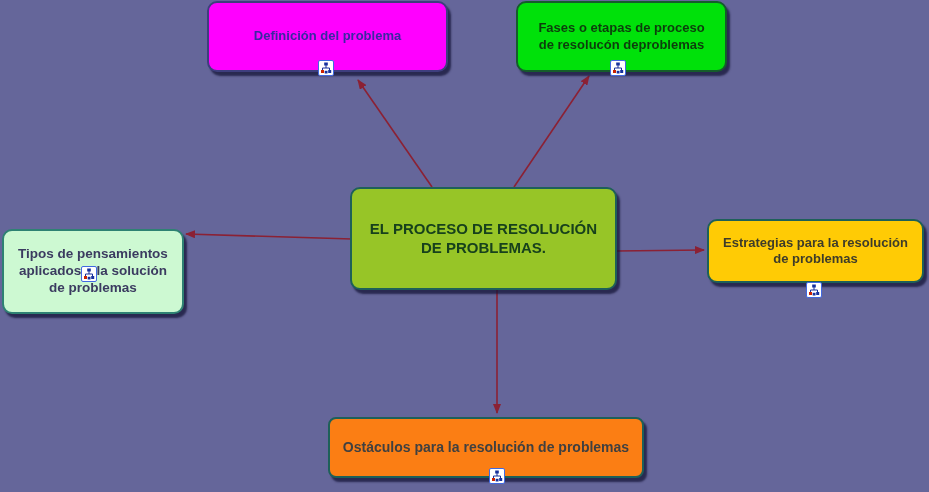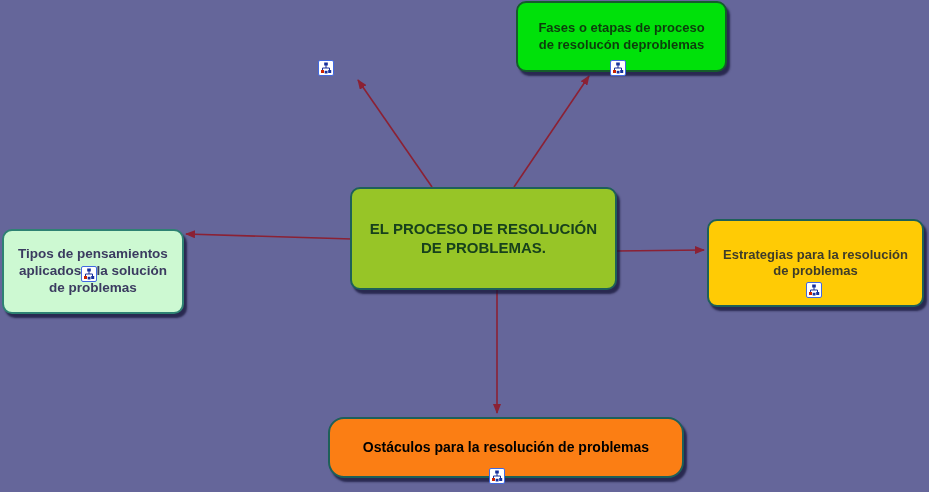--- a/index.html
+++ b/index.html
@@ -60,33 +60,33 @@
   }
   .node-tipos {
     left: 2px; top: 195px; width: 182px; height: 85px;
     background: #CDF9D2;
     border: 2px solid #2E8273;
     color: #3B3B60;
     font-size: 13.5px;
     margin-top: 34px;
   }
   .node-estrategias {
-    left: 707px; top: 219px; width: 217px; height: 88px;
+    left: 707px; top: 219px; width: 217px; height: 64px;
     background: #FFCB05;
     border: 2px solid #1E6059;
     color: #3E3C2A;
     font-size: 13px;
     text-align: center;
   }
   .node-ostaculos {
-    left: 328px; top: 417px; width: 356px; height: 61px;
+    left: 328px; top: 417px; width: 316px; height: 61px;
     background: #FB7E14;
     border: 2px solid #1E6059;
-    border-radius: 16px;
-    color: #000000;
+    border-radius: 8px;
+    color: #404040;
     font-size: 14px;
   }
   .resource-icon {
     position: absolute;
     z-index: 3;
     width: 16px;
     height: 16px;
     cursor: pointer;
   }
   .icon-definicion  { left: 318px; top: 60px; }
@@ -106,20 +106,23 @@
         <path d="M0,0 L10,4 L0,8 Z" fill="#8B2134"></path>
       </marker>
     </defs>
     <line x1="432" y1="187" x2="358" y2="80" stroke="#8B2134" stroke-width="1.6" marker-end="url(#arrowhead)"></line>
     <line x1="514" y1="187" x2="589" y2="76" stroke="#8B2134" stroke-width="1.6" marker-end="url(#arrowhead)"></line>
     <line x1="352" y1="239" x2="186" y2="234" stroke="#8B2134" stroke-width="1.6" marker-end="url(#arrowhead)"></line>
     <line x1="616" y1="251" x2="704" y2="250" stroke="#8B2134" stroke-width="1.6" marker-end="url(#arrowhead)"></line>
     <line x1="497" y1="290" x2="497" y2="413" stroke="#8B2134" stroke-width="1.6" marker-end="url(#arrowhead)"></line>
   </svg>
 
+  <div class="node node-definicion">
+    <span>Definición del problema</span>
+  </div>
 
   <div class="node node-central">
     <span>EL PROCESO DE RESOLUCIÓN
 DE PROBLEMAS.</span>
   </div>
 
   <div class="node node-fases">
     <span>Fases o etapas de proceso
 de resolucón deproblemas</span>
   </div>

